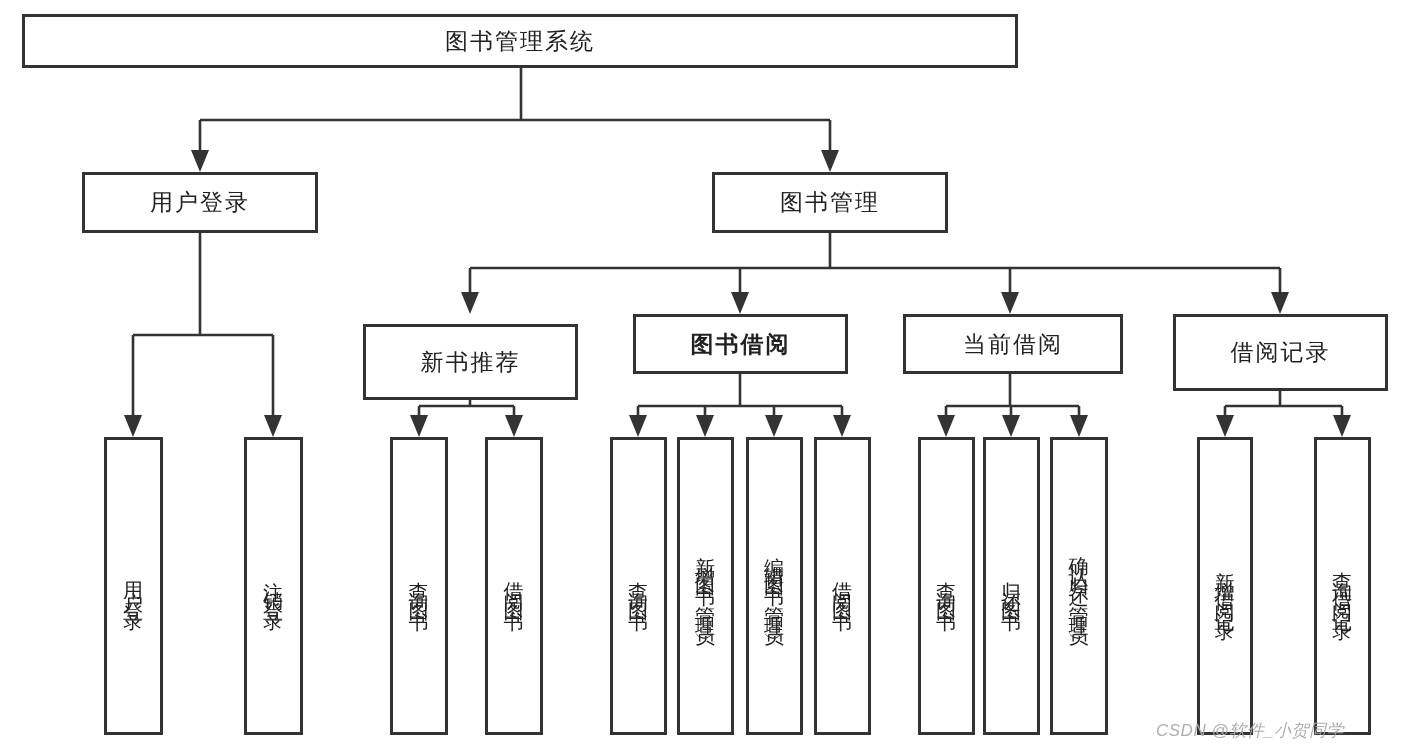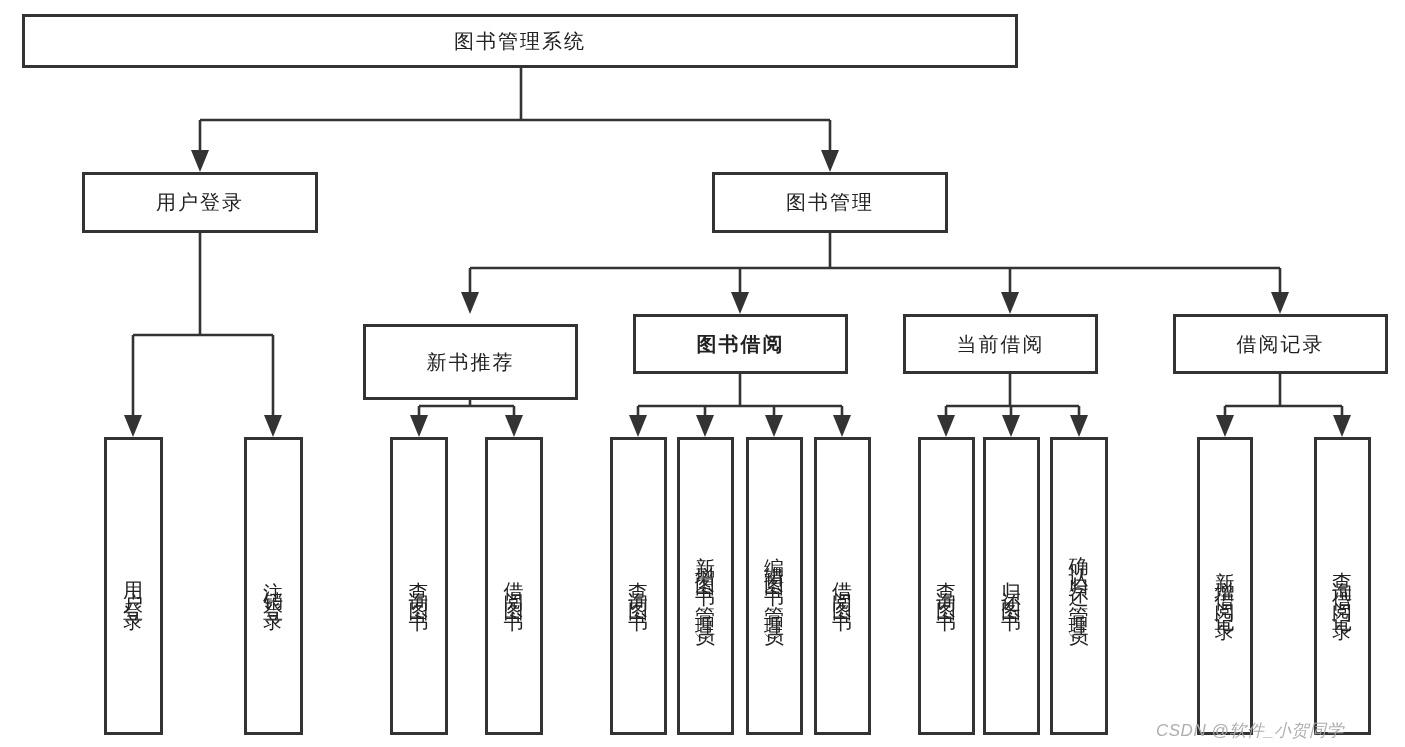--- a/index.html
+++ b/index.html
@@ -28,21 +28,21 @@
     box-sizing: border-box;
     border: 3px solid #333333;
     background: #ffffff;
     display: flex;
     align-items: center;
     justify-content: center;
     z-index: 2;
   }
   .node .label {
     color: #212121;
-    font-size: 20px;
+    font-size: 23px;
     letter-spacing: 2px;
     white-space: nowrap;
   }
   .leaf .label {
     writing-mode: vertical-rl;
     text-orientation: mixed;
     letter-spacing: 10px;
     font-size: 20px;
     line-height: 1;
   }
@@ -93,24 +93,24 @@
   <div class="node" style="left:712px; top:172px; width:236px; height:61px;text-align:right;">
     <span class="label">图书管理</span>
   </div>
 
   <div class="node" style="left:363px; top:324px; width:215px; height:76px;">
     <span class="label">新书推荐</span>
   </div>
   <div class="node" style="left:633px; top:314px; width:215px; height:60px;font-weight:bold;">
     <span class="label">图书借阅</span>
   </div>
-  <div class="node" style="left:903px; top:314px; width:195px; height:60px;">
+  <div class="node" style="left:903px; top:314px; width:220px; height:60px;">
     <span class="label">当前借阅</span>
   </div>
-  <div class="node" style="left:1173px; top:314px; width:215px; height:60px;">
+  <div class="node" style="left:1173px; top:314px; width:215px; height:77px;">
     <span class="label">借阅记录</span>
   </div>
 
   <div class="node leaf" style="left:104px; top:437px; width:59px; height:298px;">
     <span class="label">用户登录</span>
   </div>
   <div class="node leaf" style="left:244px; top:437px; width:59px; height:298px;">
     <span class="label">注销登录</span>
   </div>
 

